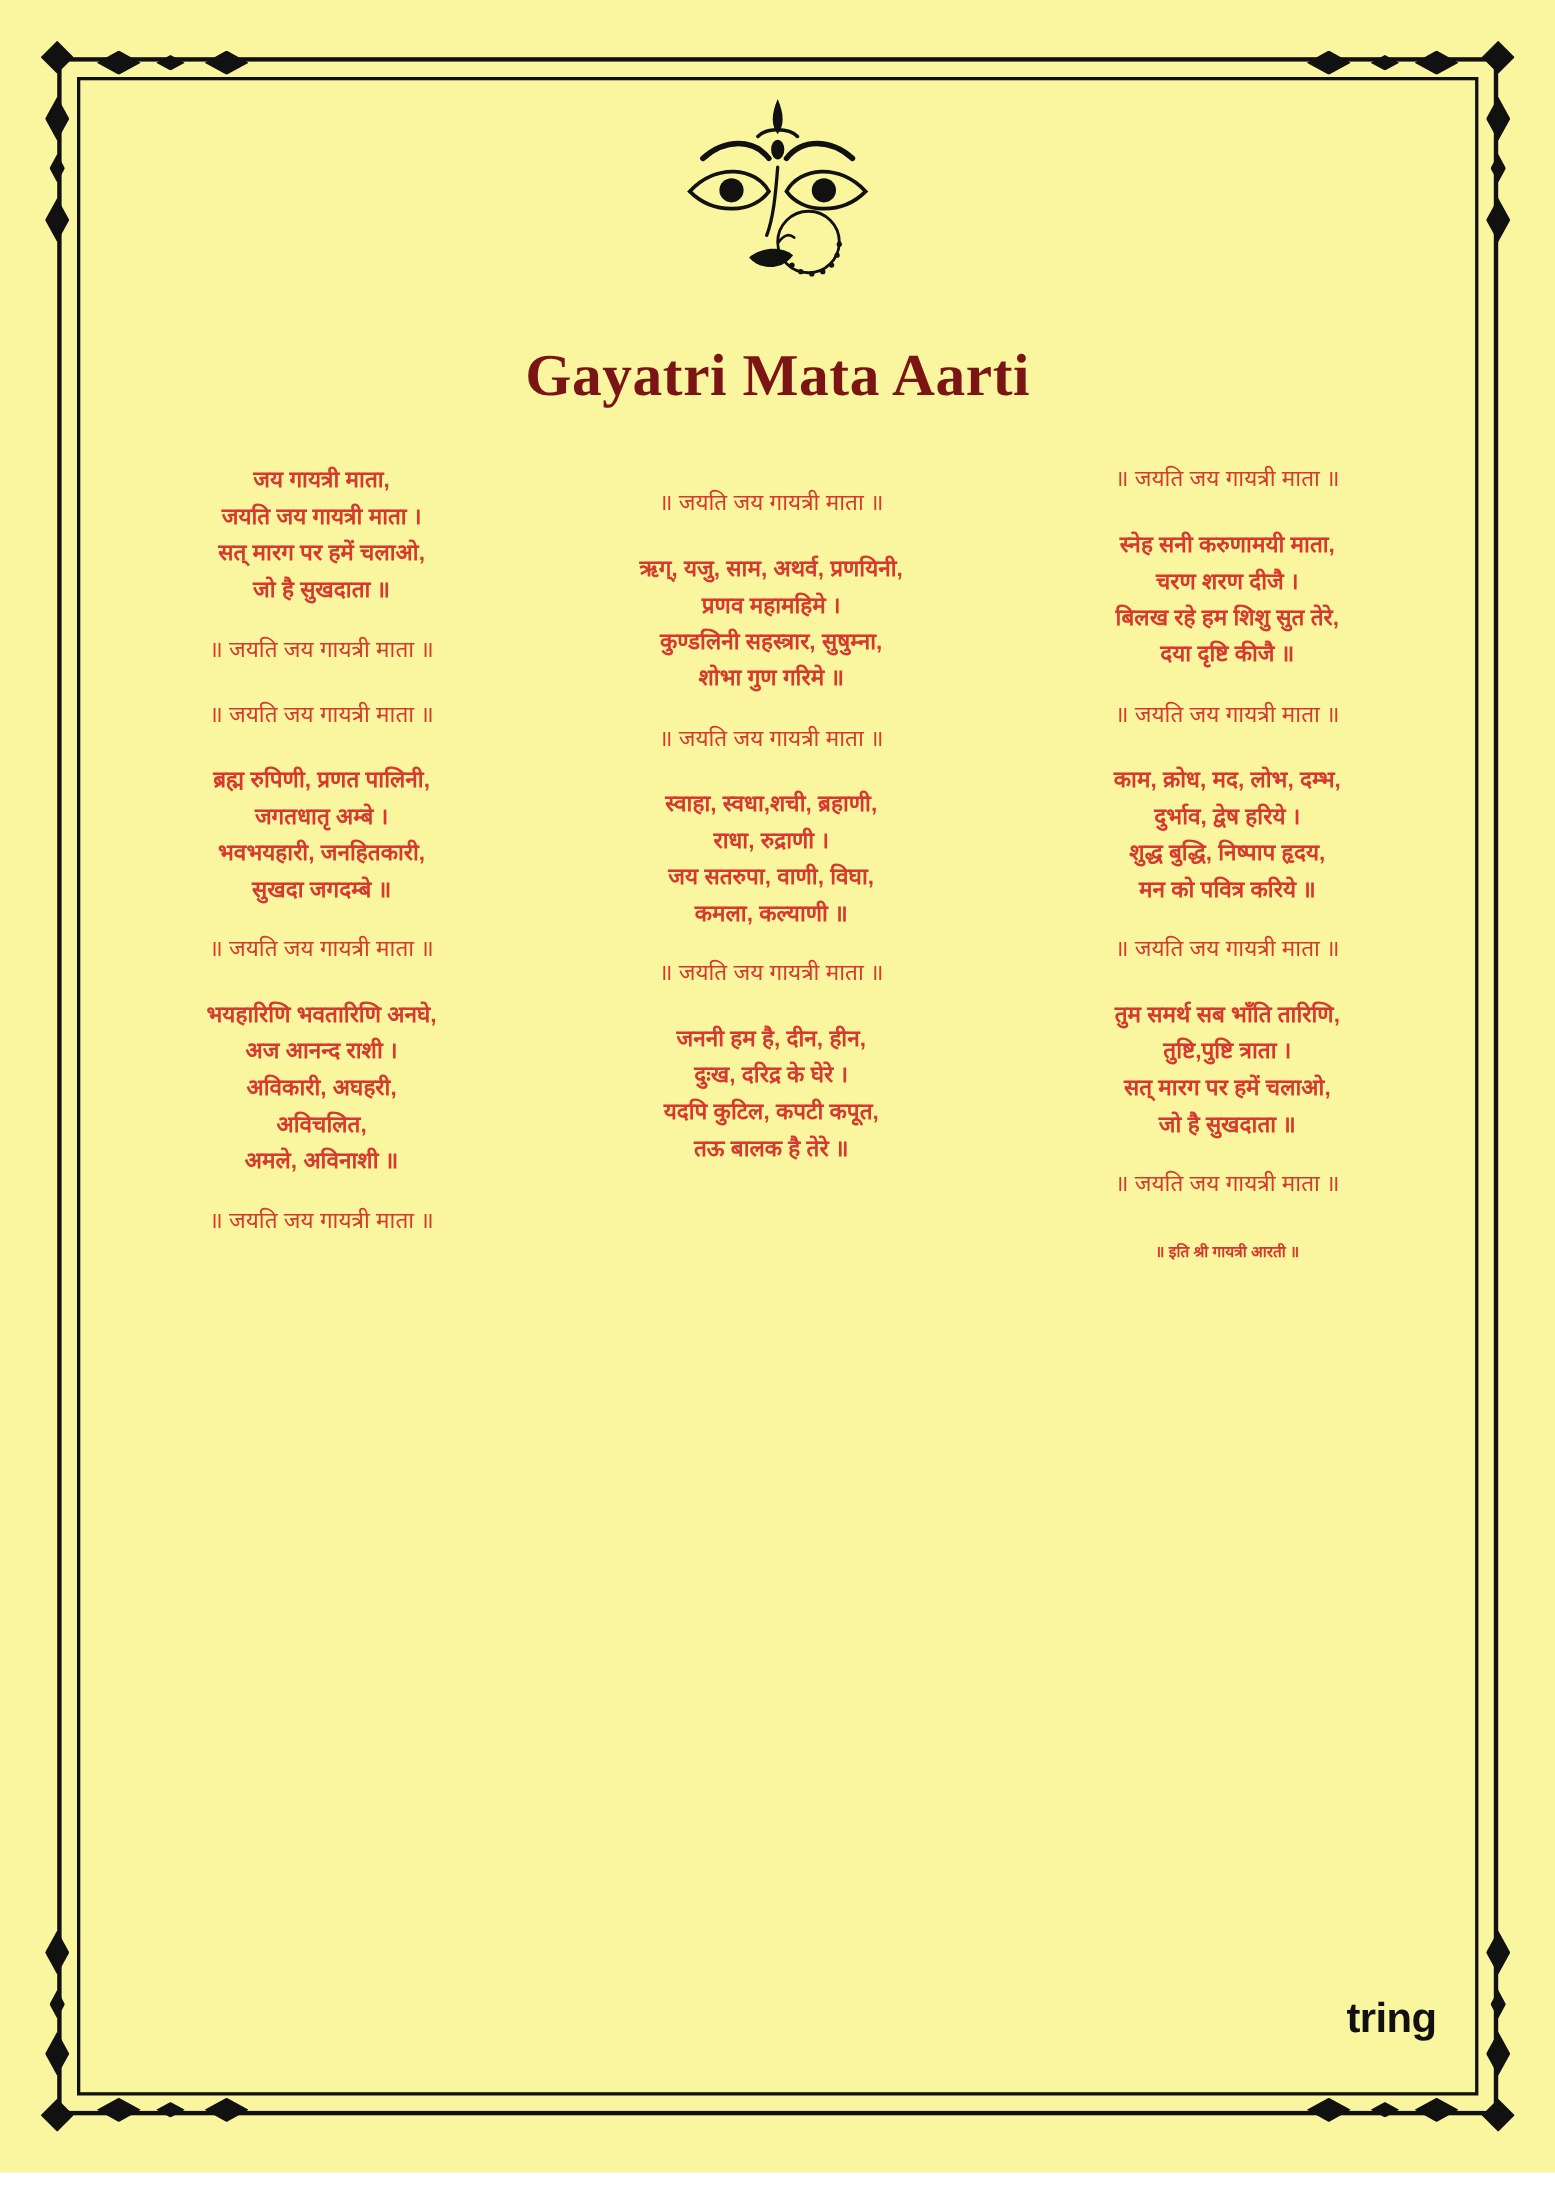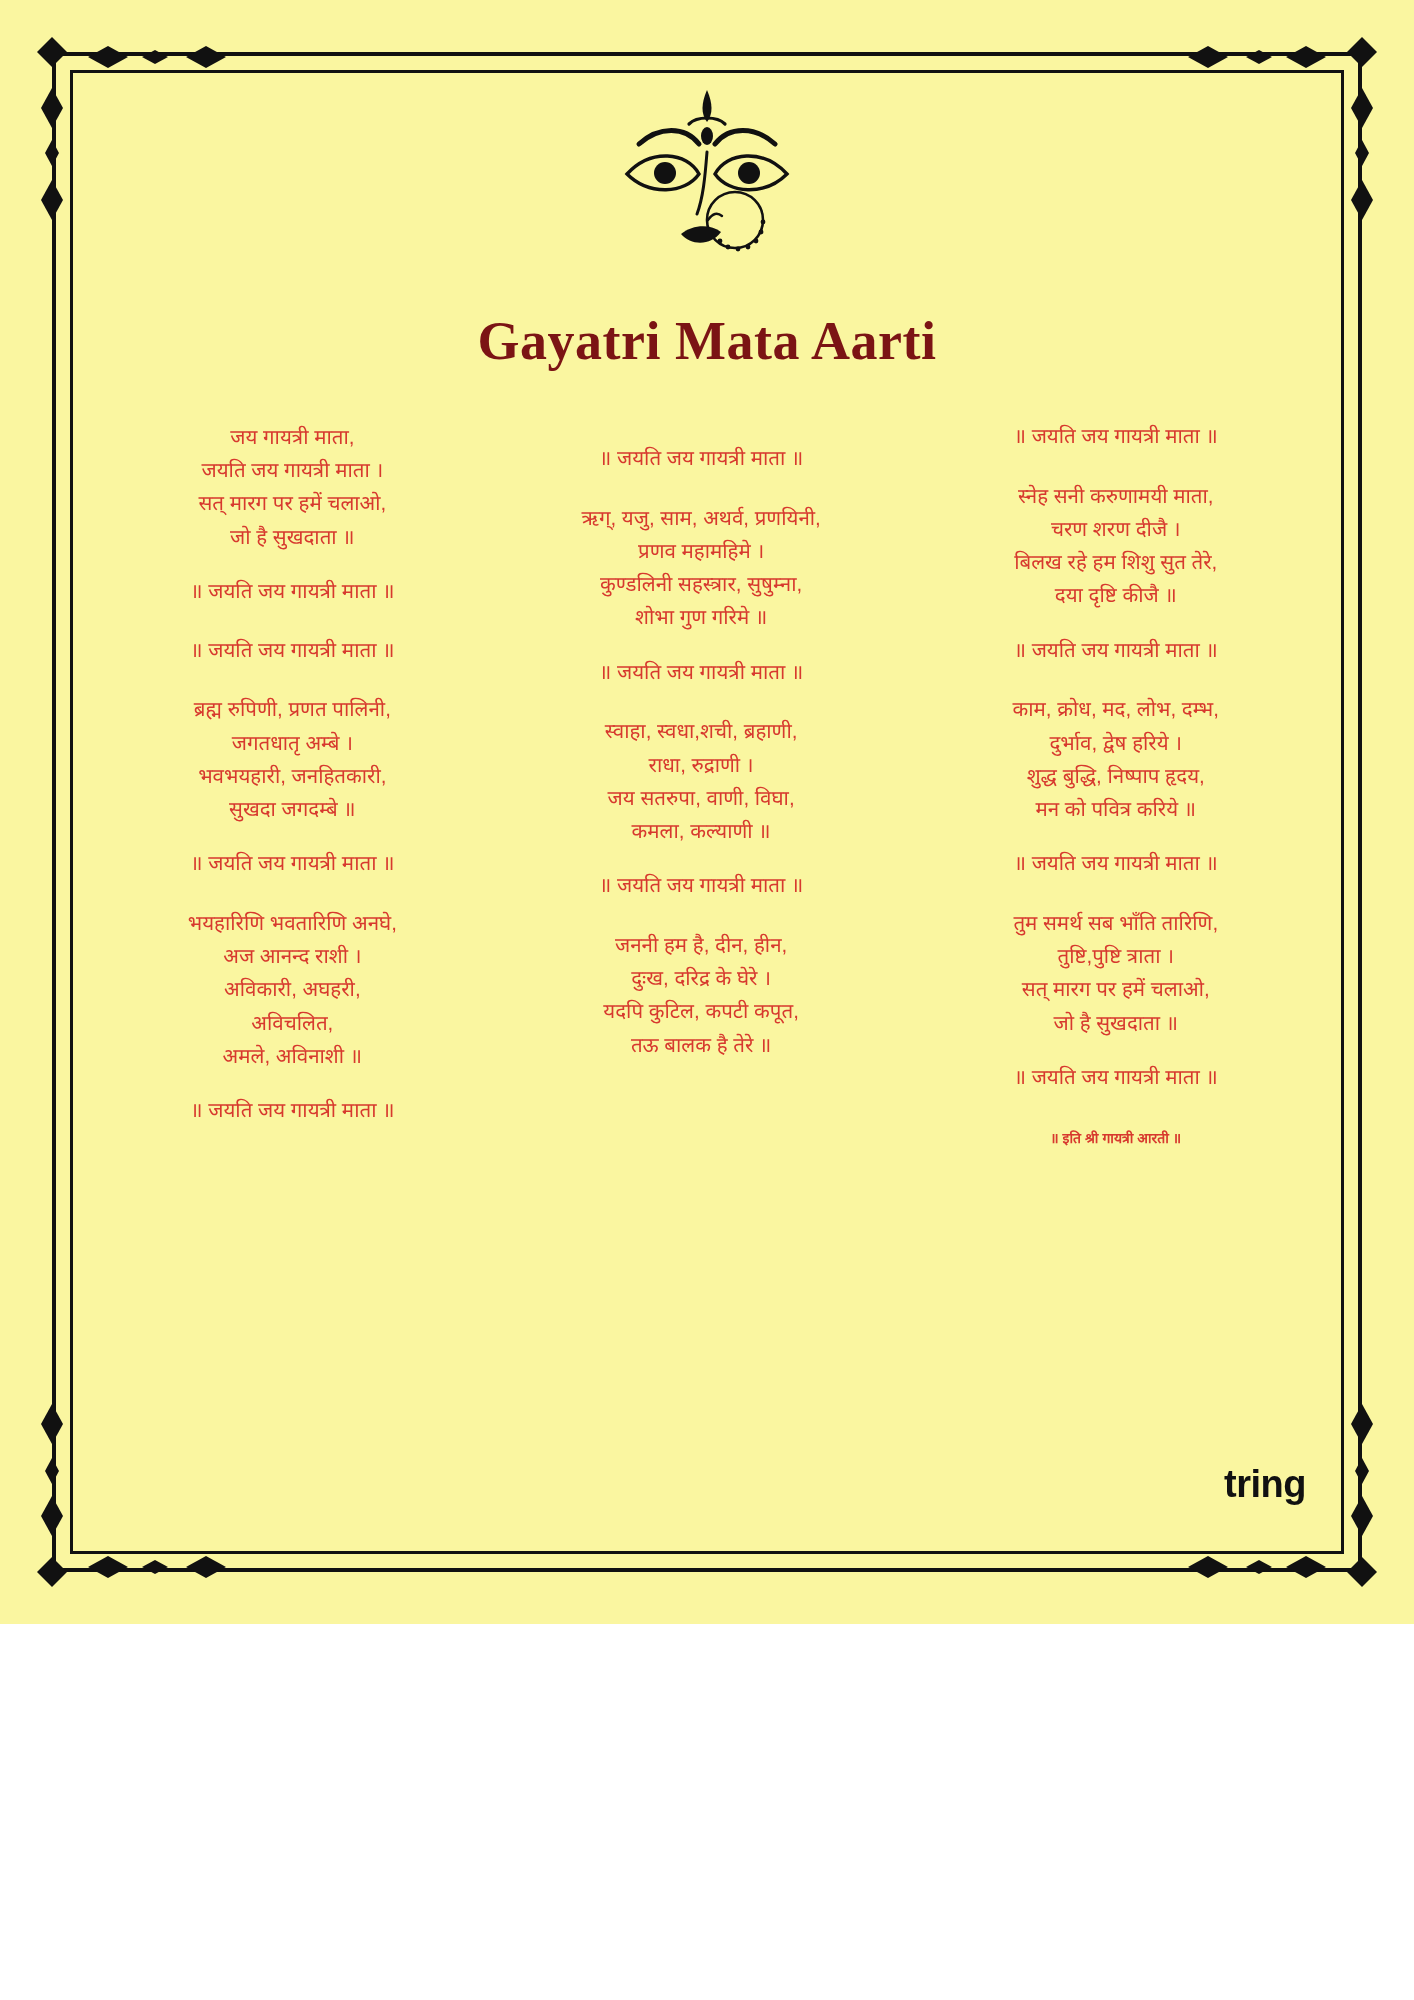--- a/index.html
+++ b/index.html
@@ -8,21 +8,21 @@
     background: #ffffff;
   }
   body {
     width: 1414px;
     height: 2000px;
     font-family: "Liberation Sans", sans-serif;
   }
   .page {
     position: relative;
     width: 1414px;
-    height: 1624px;
+    height: 1975px;
     background: #faf6a0;
     box-sizing: border-box;
     overflow: hidden;
   }
   
   .frame-outer {
     position: absolute;
     left: 52px;
     top: 52px;
     right: 52px;
@@ -105,21 +105,21 @@
     box-sizing: border-box;
   }
   .col-1 { flex: 1.02 1 0; }
   .col-2 { flex: 1.0 1 0; }
   .col-3 { flex: 1.05 1 0; }
 
   .verse {
     text-align: center;
     color: #d7392e;
     font-family: "Liberation Sans", sans-serif;
-    font-weight: normal;
+    font-weight: bold;
     font-size: 20.5px;
     line-height: 1.62;
     margin: 0 0 10px 0;
     white-space: pre-line;
   }
   .refrain {
     text-align: center;
     color: #d7392e;
     font-family: "Liberation Sans", sans-serif;
     font-weight: normal;

